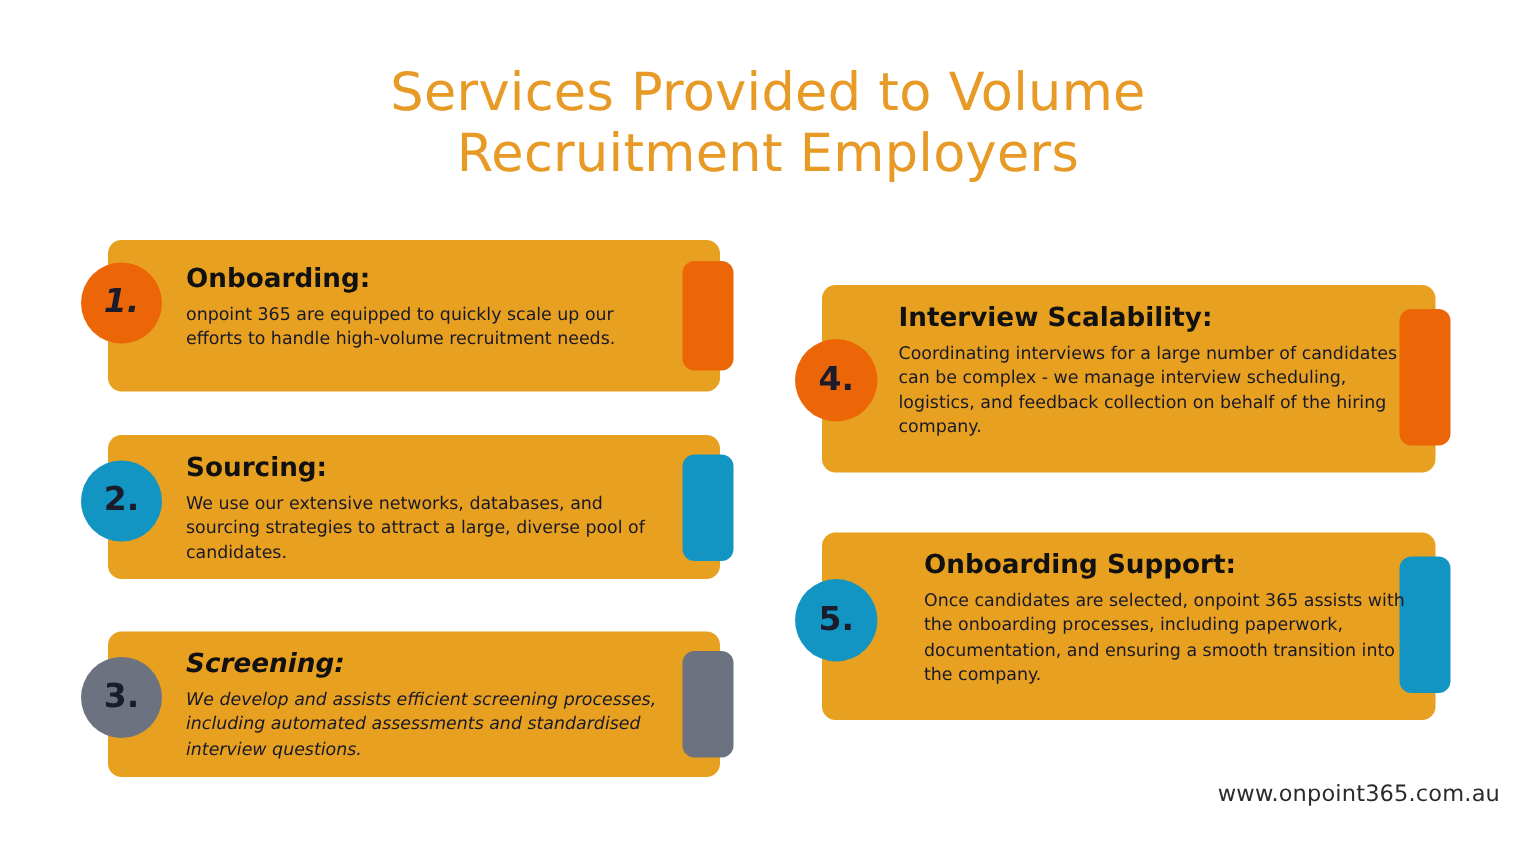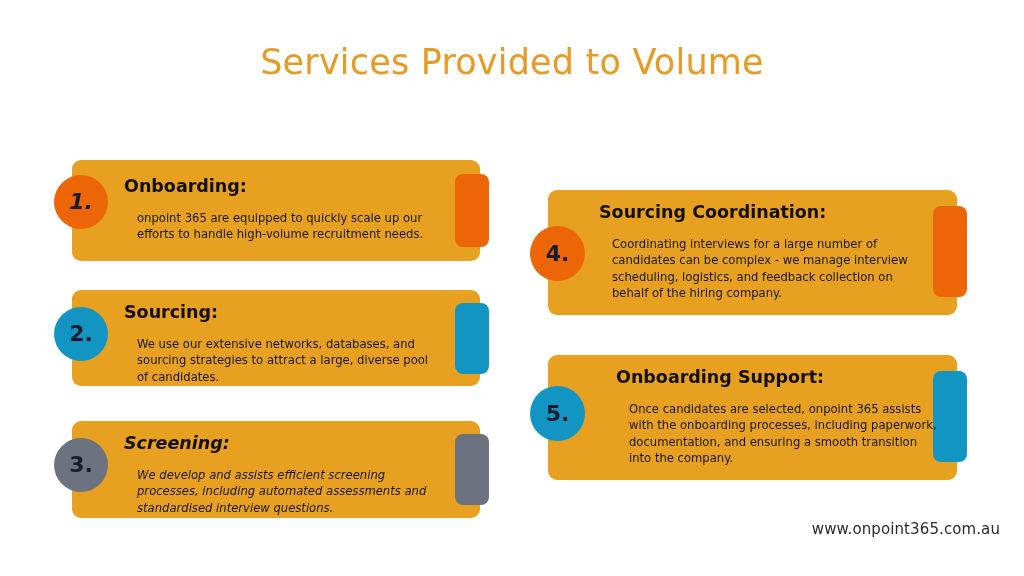--- a/index.html
+++ b/index.html
@@ -80,41 +80,42 @@
     font-size: 17.5px;
     line-height: 21px;
     margin: 0 0 4px 0;
     white-space: nowrap;
   }
   .card-body {
     color: #17182a;
     font-size: 11.6px;
     line-height: 16.4px;
     font-family: "DejaVu Sans", sans-serif;
-    margin: 13px;
+    margin: 0;
   }
 
   
   .footer-url {
     position: absolute;
     right: 24px;
     bottom: 14px;
     color: #2b2b2b;
     font-size: 15px;
     font-family: "DejaVu Sans", sans-serif;
     letter-spacing: 0.1px;
   }
 </style>
 </head>
 <body>
 
 <div id="slide">
 
   <div class="title">
     <span class="tline">Services Provided to Volume</span>
+    <span class="tline">Recruitment Employers</span>
   </div>
 
   <div class="card" style="left:72px; top:160px; width:408px; height:101px;">
     <div class="accent" style="left:383px; top:14px; width:34px; height:73px; background:#EC6608;"></div>
     <div class="badge" style="left:-18px; top:15px; width:54px; height:54px; background:#EC6608; font-size:22px;">
       <span>1.</span>
     </div>
     <div class="card-text" style="left:52px; top:16px; width:326px;">
       <p class="card-heading">Onboarding:</p>
       <p class="card-body">onpoint 365 are equipped to quickly scale up our efforts to handle high-volume recruitment needs.</p>
@@ -142,21 +143,21 @@
       <p class="card-body">We develop and assists efficient screening processes, including automated assessments and standardised interview questions.</p>
     </div>
   </div>
 
   <div class="card" style="left:548px; top:190px; width:409px; height:125px;">
     <div class="accent" style="left:385px; top:16px; width:34px; height:91px; background:#EC6608;"></div>
     <div class="badge plain" style="left:-18px; top:36px; width:55px; height:55px; background:#EC6608; font-size:22px;">
       <span>4.</span>
     </div>
     <div class="card-text" style="left:51px; top:12px; width:334px;">
-      <p class="card-heading">Sourcing Coordination:</p>
+      <p class="card-heading">Interview Scalability:</p>
       <p class="card-body">Coordinating interviews for a large number of candidates can be complex - we manage interview scheduling, logistics, and feedback collection on behalf of the hiring company.</p>
     </div>
   </div>
 
   <div class="card" style="left:548px; top:355px; width:409px; height:125px;">
     <div class="accent" style="left:385px; top:16px; width:34px; height:91px; background:#1395C4;"></div>
     <div class="badge plain" style="left:-18px; top:31px; width:55px; height:55px; background:#1395C4; font-size:22px;">
       <span>5.</span>
     </div>
     <div class="card-text" style="left:68px; top:12px; width:334px;">

